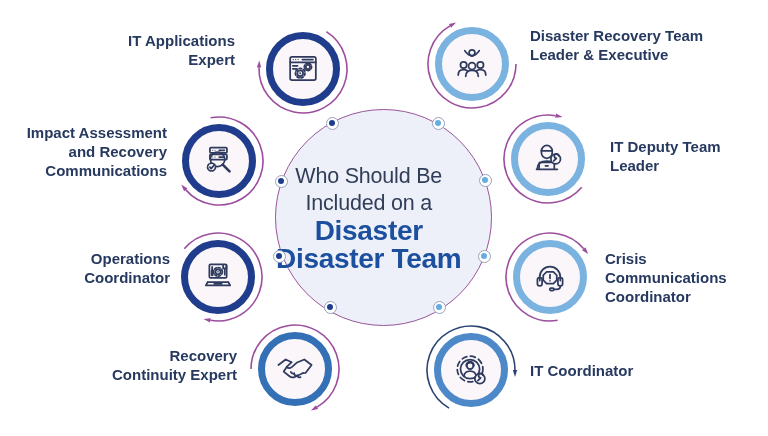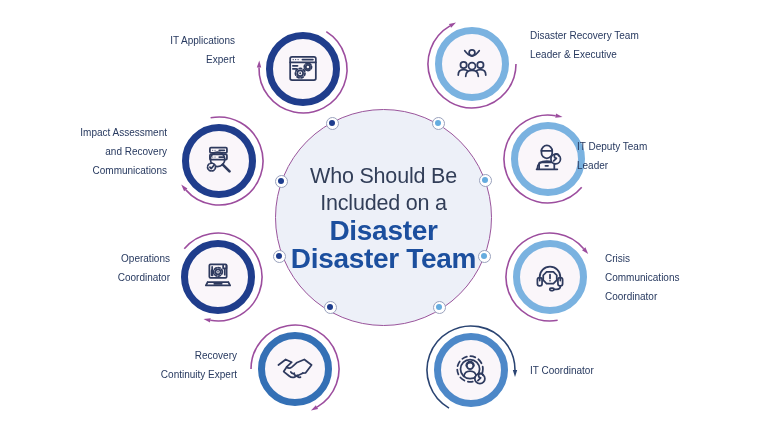--- a/index.html
+++ b/index.html
@@ -4,21 +4,21 @@
 <style>
   html,body{margin:0;padding:0;background:#fff;}
   .canvas{
     position:relative;width:768px;height:436px;overflow:hidden;background:var(--background,#fff);
     font-family:"Liberation Sans", sans-serif;
   }
   
   .center-circle{
     position:absolute;left:275px;top:109px;width:217px;height:217px;border-radius:50%;
     box-sizing:border-box;border:1.4px solid var(--center-border);background:var(--center-fill);
-    display:flex;align-items:center;justify-content:center;text-align:center;z-index:2;
+    display:flex;align-items:center;text-align:center;z-index:2;
   }
   .t-line{font-size:21.5px;line-height:27px;color:var(--title-text);letter-spacing:-0.2px;white-space:nowrap;}
   .t-bold{font-size:28px;line-height:28px;font-weight:700;color:var(--title-accent);letter-spacing:-0.3px;white-space:nowrap;}
   
   .dot{position:absolute;width:13px;height:13px;border-radius:50%;background:#fff;
        border:1.3px solid var(--dot-ring);box-sizing:border-box;z-index:3;}
   .dot::after{content:"";position:absolute;inset:2.1px;border-radius:50%;}
   .dot.navy::after{background:var(--dot-navy);}
   .dot.light::after{background:var(--dot-light);}
   
@@ -28,21 +28,21 @@
   .arc.navyarc{color:var(--arc-navy);}
   .ring{position:absolute;left:18px;top:18px;width:74px;height:74px;border-radius:50%;
         box-sizing:border-box;border:7px solid;background:var(--node-fill);
         display:flex;align-items:center;justify-content:center;}
   .ring.navy{border-color:var(--ring-navy);}
   .ring.light{border-color:var(--ring-light);}
   .ring.medium{border-color:var(--ring-medium);}
   .ring.mediumlight{border-color:var(--ring-medium-light);}
   .icon{width:42px;height:42px;color:var(--icon-stroke);}
   
-  .label{position:absolute;font-size:10px;line-height:19px;color:var(--label-text);font-weight:400;z-index:2;}
+  .label{position:absolute;font-size:15px;line-height:19px;color:var(--label-text);font-weight:700;z-index:2;}
   .label.right{text-align:right;}
   .label div{white-space:nowrap;}
   .hidden-defs{position:absolute;width:0;height:0;}
 </style>
 </head>
 <body>
 
 <svg class="hidden-defs" aria-hidden="true">
   <defs>
     <g id="swirl">
@@ -250,21 +250,21 @@
     <div>Disaster Recovery Team</div>
     <div>Leader &amp; Executive</div>
   </div>
 
   <div class="label right" style="right:601px;top:123px">
     <div>Impact Assessment</div>
     <div>and Recovery</div>
     <div>Communications</div>
   </div>
 
-  <div class="label" style="left:577px;top:137px">
+  <div class="label" style="left:610px;top:137px">
     <div>IT Deputy Team</div>
     <div>Leader</div>
   </div>
 
   <div class="label right" style="right:598px;top:249px">
     <div>Operations</div>
     <div>Coordinator</div>
   </div>
 
   <div class="label" style="left:605px;top:249px">

